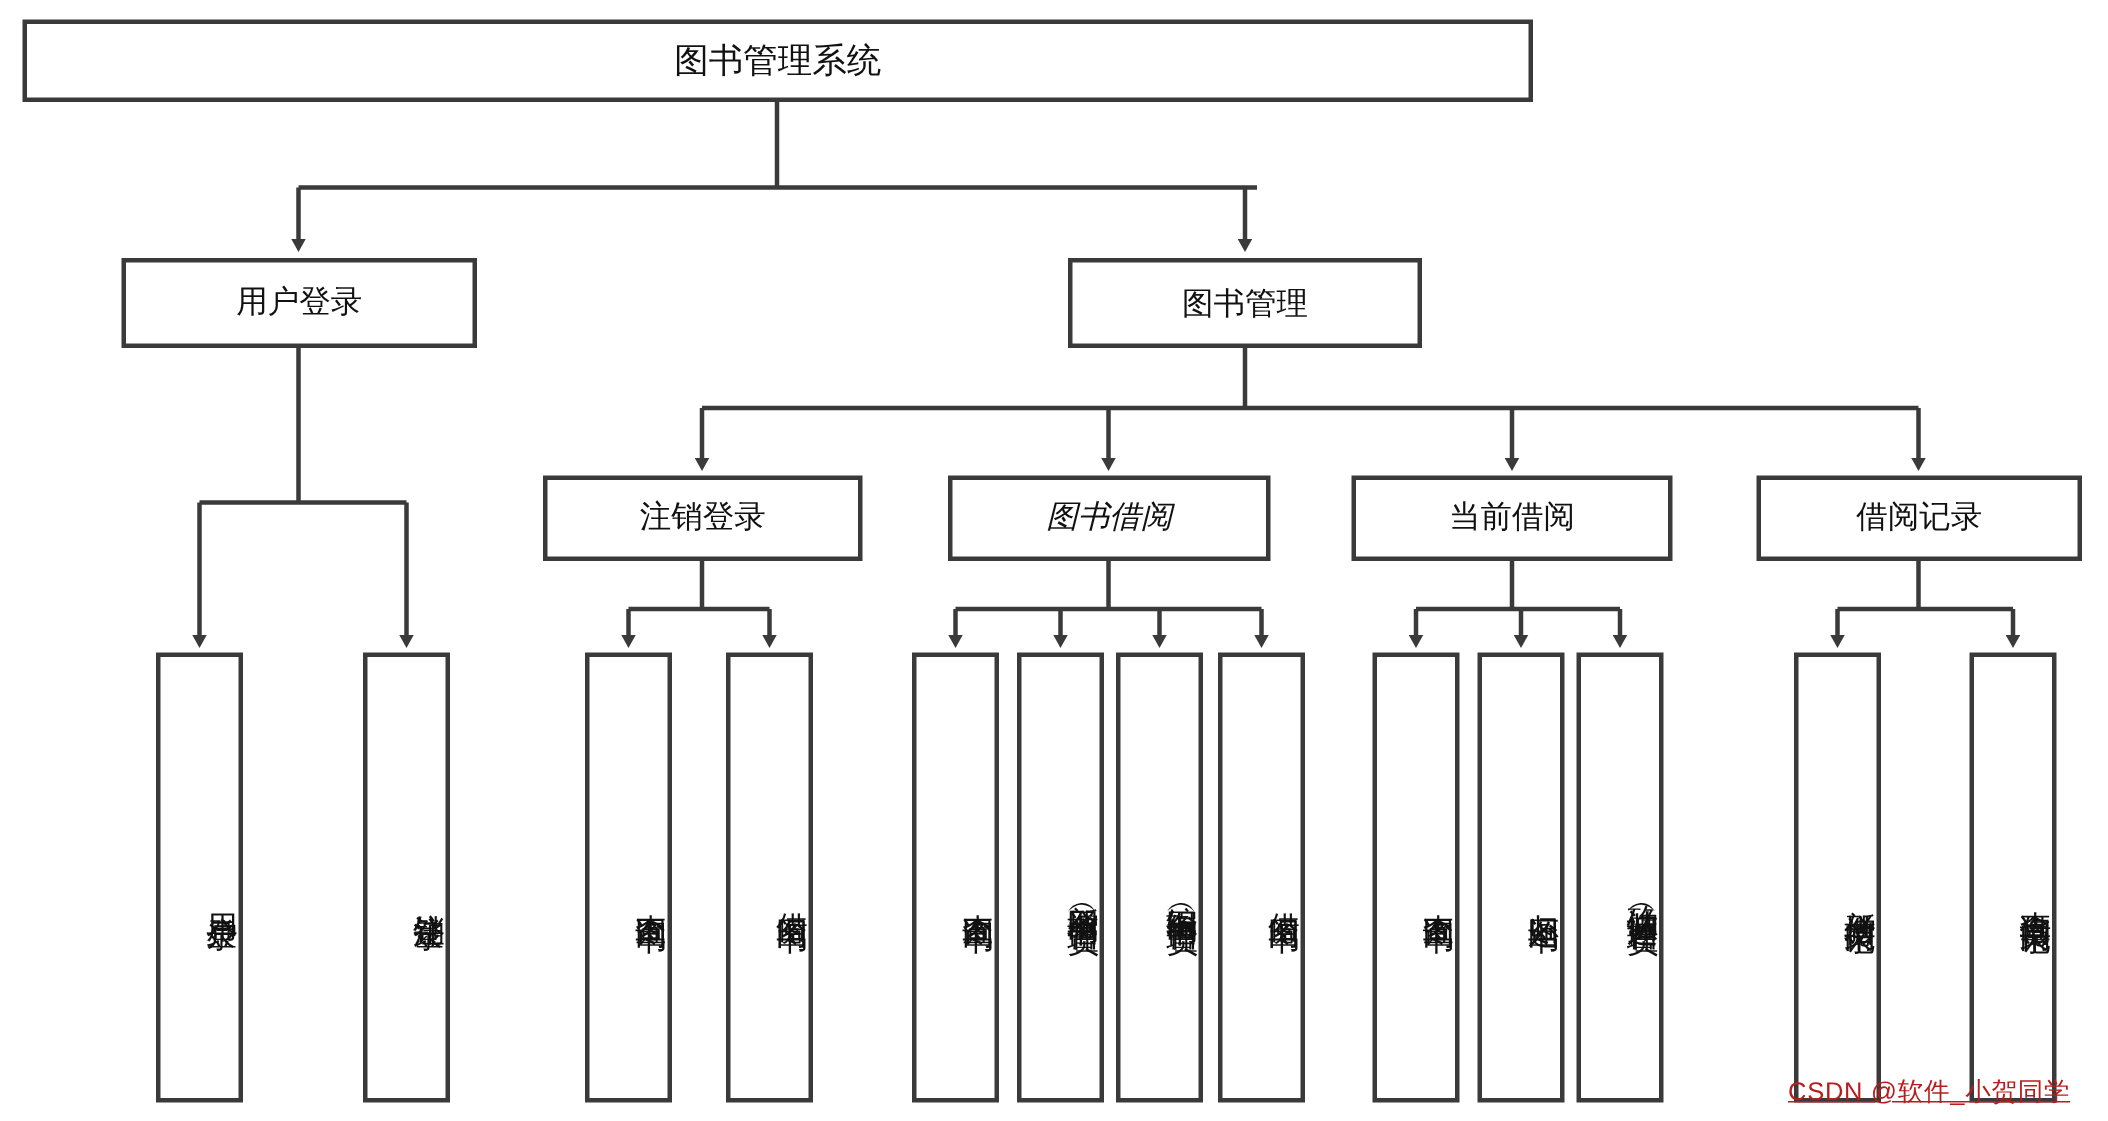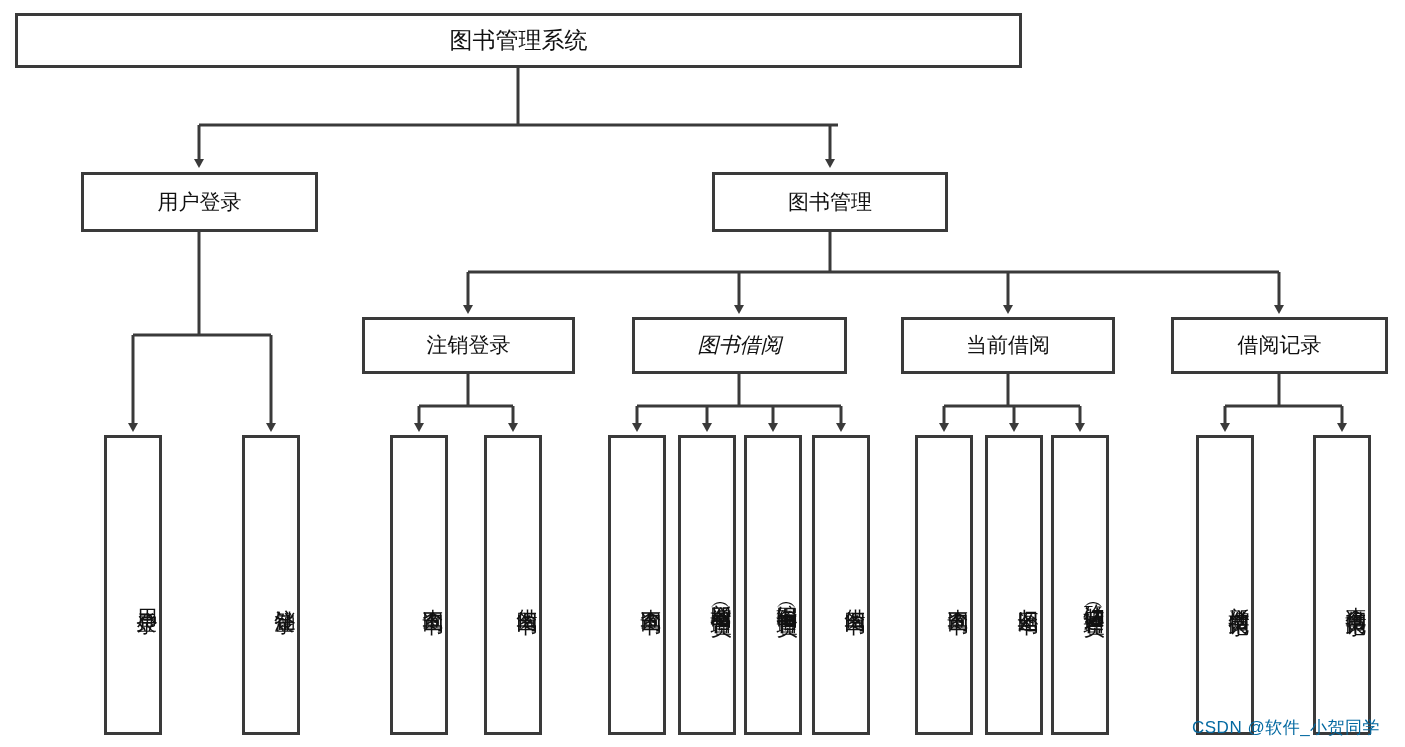--- a/index.html
+++ b/index.html
@@ -54,23 +54,24 @@
     text-orientation: upright;
     padding-top: 22px;
     align-items: flex-start;
     justify-content: center;
     letter-spacing: 2px;
     line-height: 1.1;
   }
   .watermark {
     position: absolute;
     font-size: 17px;
-    color: #0369a1;
+    color: #b91c1c;
     white-space: nowrap;
     letter-spacing: 0.5px;
+    text-decoration: underline;
   }
 </style>
 </head>
 <body>
 
 <div id="canvas">
 
   <svg class="wires" viewBox="0 0 1405 747">
     <defs>
       <marker id="arrow" markerWidth="9" markerHeight="10" refX="1" refY="5" orient="auto" markerUnits="userSpaceOnUse">

